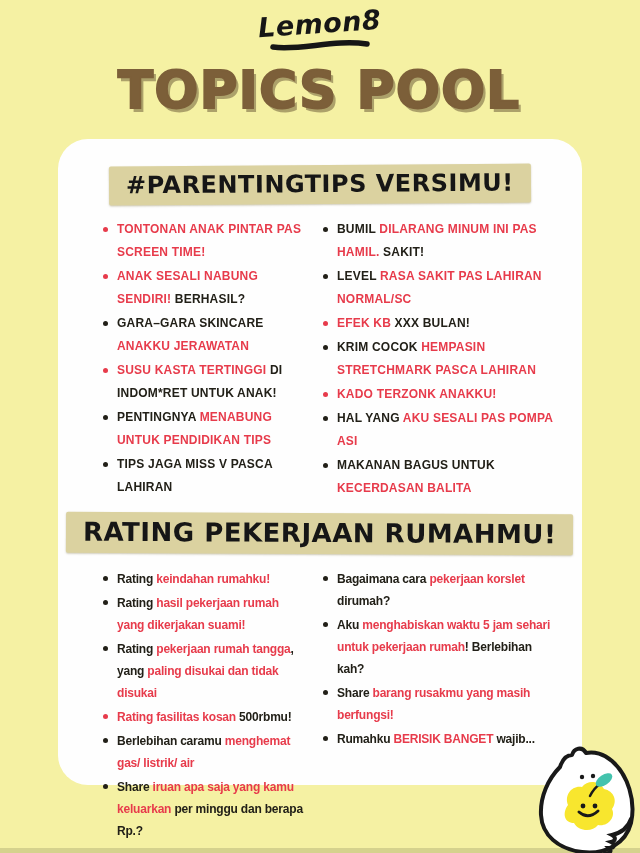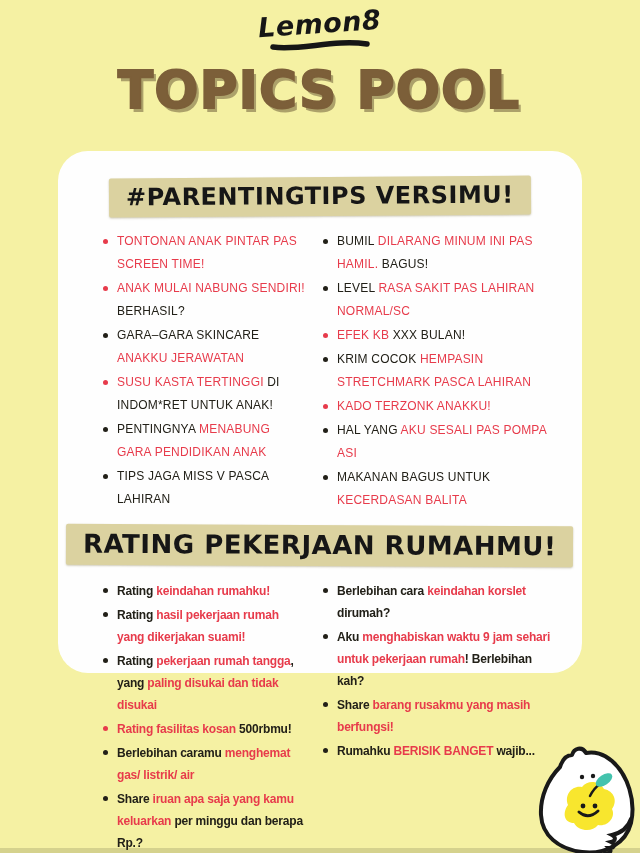--- a/index.html
+++ b/index.html
@@ -30,21 +30,21 @@
     font-family:"DejaVu Sans",sans-serif;
     font-weight:bold;font-size:52px;letter-spacing:1px;
     color:var(--brown,#7c5f39);
     -webkit-text-stroke:1.8px var(--brown,#7c5f39);
     text-shadow:3px 4px 0 rgba(85,64,38,.45);
     white-space:nowrap;
   }
 
   
   .card{
-    position:absolute;left:58px;top:151px;width:524px;height:522px;
+    position:absolute;left:58px;top:139px;width:524px;height:646px;
     background:var(--card,#fefefe);border-radius:30px;
   }
 
   .banner{
     width:fit-content;margin:0 auto;
     background:var(--banner,#dbd2a0);
     color:var(--ink,#161616);
     font-family:"DejaVu Sans",sans-serif;font-weight:bold;
     padding:5px 17px 6px;border-radius:2px;
     box-shadow:0 1px 2px rgba(120,110,60,.35);
@@ -55,21 +55,21 @@
 
   .cols{display:flex;gap:16px;padding:0 26px 0 44px;margin-top:14px;}
   .col{min-width:0;}
   .col-left{width:204px;flex:0 0 auto;}
   .col-right{flex:1;}
 
   ul.topic-list{list-style:none;margin:0;padding:0;}
   ul.topic-list li{position:relative;padding-left:15px;}
   .bullet{position:absolute;left:1px;width:5px;height:5px;border-radius:50%;background:currentColor;}
 
-  .s1 li{font-size:12px;line-height:23px;font-weight:normal;letter-spacing:.2px;margin-bottom:1px;}
+  .s1 li{font-size:12px;line-height:23px;font-weight:bold;letter-spacing:.2px;margin-bottom:1px;}
   .s1 .bullet{top:9px;}
   .s2 li{font-size:12px;line-height:22px;font-weight:600;letter-spacing:-.2px;margin-bottom:2px;}
   .s2 .bullet{top:8px;}
 
   .c-red{color:var(--red,#e73b4b);}
   .c-dark{color:var(--dark,#222018);text-align:right;}
 
   
   .mascot{position:absolute;right:-2px;bottom:-4px;width:112px;height:124px;z-index:5;}
 
@@ -89,30 +89,30 @@
 
   <div class="page-title">TOPICS POOL</div>
 
   <div class="card">
 
     <div class="banner banner-1">#PARENTINGTIPS VERSIMU!</div>
     <div class="cols s1">
       <div class="col col-left">
         <ul class="topic-list">
             <li><span class="bullet c-red"></span><span class="c-red">TONTONAN ANAK PINTAR PAS SCREEN TIME!</span></li>
-            <li><span class="bullet c-red"></span><span class="c-red">ANAK MULAI NABUNG SENDIRI! </span><span class="c-dark">BERHASIL?</span></li>
+            <li><span class="bullet c-red"></span><span class="c-red">ANAK SESALI NABUNG SENDIRI! </span><span class="c-dark">BERHASIL?</span></li>
             <li><span class="bullet c-dark"></span><span class="c-dark">GARA–GARA SKINCARE </span><span class="c-red">ANAKKU JERAWATAN</span></li>
             <li><span class="bullet c-red"></span><span class="c-red">SUSU KASTA TERTINGGI </span><span class="c-dark">DI INDOM*RET UNTUK ANAK!</span></li>
-            <li><span class="bullet c-dark"></span><span class="c-dark">PENTINGNYA </span><span class="c-red">MENABUNG GARA PENDIDIKAN ANAK</span></li>
+            <li><span class="bullet c-dark"></span><span class="c-dark">PENTINGNYA </span><span class="c-red">MENABUNG UNTUK PENDIDIKAN TIPS</span></li>
             <li><span class="bullet c-dark"></span><span class="c-dark">TIPS JAGA MISS V PASCA LAHIRAN</span></li>
           </ul>
       </div>
       <div class="col col-right">
         <ul class="topic-list">
-            <li><span class="bullet c-dark"></span><span class="c-dark">BUMIL </span><span class="c-red">DILARANG MINUM INI PAS HAMIL. </span><span class="c-dark">BAGUS!</span></li>
+            <li><span class="bullet c-dark"></span><span class="c-dark">BUMIL </span><span class="c-red">DILARANG MINUM INI PAS HAMIL. </span><span class="c-dark">SAKIT!</span></li>
             <li><span class="bullet c-dark"></span><span class="c-dark">LEVEL </span><span class="c-red">RASA SAKIT PAS LAHIRAN NORMAL/SC</span></li>
             <li><span class="bullet c-red"></span><span class="c-red">EFEK KB </span><span class="c-dark">XXX BULAN!</span></li>
             <li><span class="bullet c-dark"></span><span class="c-dark">KRIM COCOK </span><span class="c-red">HEMPASIN STRETCHMARK PASCA LAHIRAN</span></li>
             <li><span class="bullet c-red"></span><span class="c-red">KADO TERZONK ANAKKU!</span></li>
             <li><span class="bullet c-dark"></span><span class="c-dark">HAL YANG </span><span class="c-red">AKU SESALI PAS POMPA ASI</span></li>
             <li><span class="bullet c-dark"></span><span class="c-dark">MAKANAN BAGUS UNTUK </span><span class="c-red">KECERDASAN BALITA</span></li>
           </ul>
       </div>
     </div>
 
@@ -123,22 +123,22 @@
             <li><span class="bullet c-dark"></span><span class="c-dark">Rating </span><span class="c-red">keindahan rumahku!</span></li>
             <li><span class="bullet c-dark"></span><span class="c-dark">Rating </span><span class="c-red">hasil pekerjaan rumah yang dikerjakan suami!</span></li>
             <li><span class="bullet c-dark"></span><span class="c-dark">Rating </span><span class="c-red">pekerjaan rumah tangga</span><span class="c-dark">, yang </span><span class="c-red">paling disukai dan tidak disukai</span></li>
             <li><span class="bullet c-red"></span><span class="c-red">Rating fasilitas kosan </span><span class="c-dark">500rbmu!</span></li>
             <li><span class="bullet c-dark"></span><span class="c-dark">Berlebihan caramu </span><span class="c-red">menghemat gas/ listrik/ air</span></li>
             <li><span class="bullet c-dark"></span><span class="c-dark">Share </span><span class="c-red">iruan apa saja yang kamu keluarkan </span><span class="c-dark">per minggu dan berapa Rp.?</span></li>
           </ul>
       </div>
       <div class="col col-right">
         <ul class="topic-list">
-            <li><span class="bullet c-dark"></span><span class="c-dark">Berlebihan cara </span><span class="c-red">keindahan korslet </span><span class="c-dark">dirumah?</span></li>
-            <li><span class="bullet c-dark"></span><span class="c-dark">Aku </span><span class="c-red">menghabiskan waktu 9 jam sehari untuk pekerjaan rumah</span><span class="c-dark">! Berlebihan kah?</span></li>
+            <li><span class="bullet c-dark"></span><span class="c-dark">Bagaimana cara </span><span class="c-red">pekerjaan korslet </span><span class="c-dark">dirumah?</span></li>
+            <li><span class="bullet c-dark"></span><span class="c-dark">Aku </span><span class="c-red">menghabiskan waktu 5 jam sehari untuk pekerjaan rumah</span><span class="c-dark">! Berlebihan kah?</span></li>
             <li><span class="bullet c-dark"></span><span class="c-dark">Share </span><span class="c-red">barang rusakmu yang masih berfungsi!</span></li>
             <li><span class="bullet c-dark"></span><span class="c-dark">Rumahku </span><span class="c-red">BERISIK BANGET </span><span class="c-dark">wajib...</span></li>
           </ul>
       </div>
     </div>
 
   </div>
 
   <svg class="mascot" viewBox="0 0 112 124">
 

